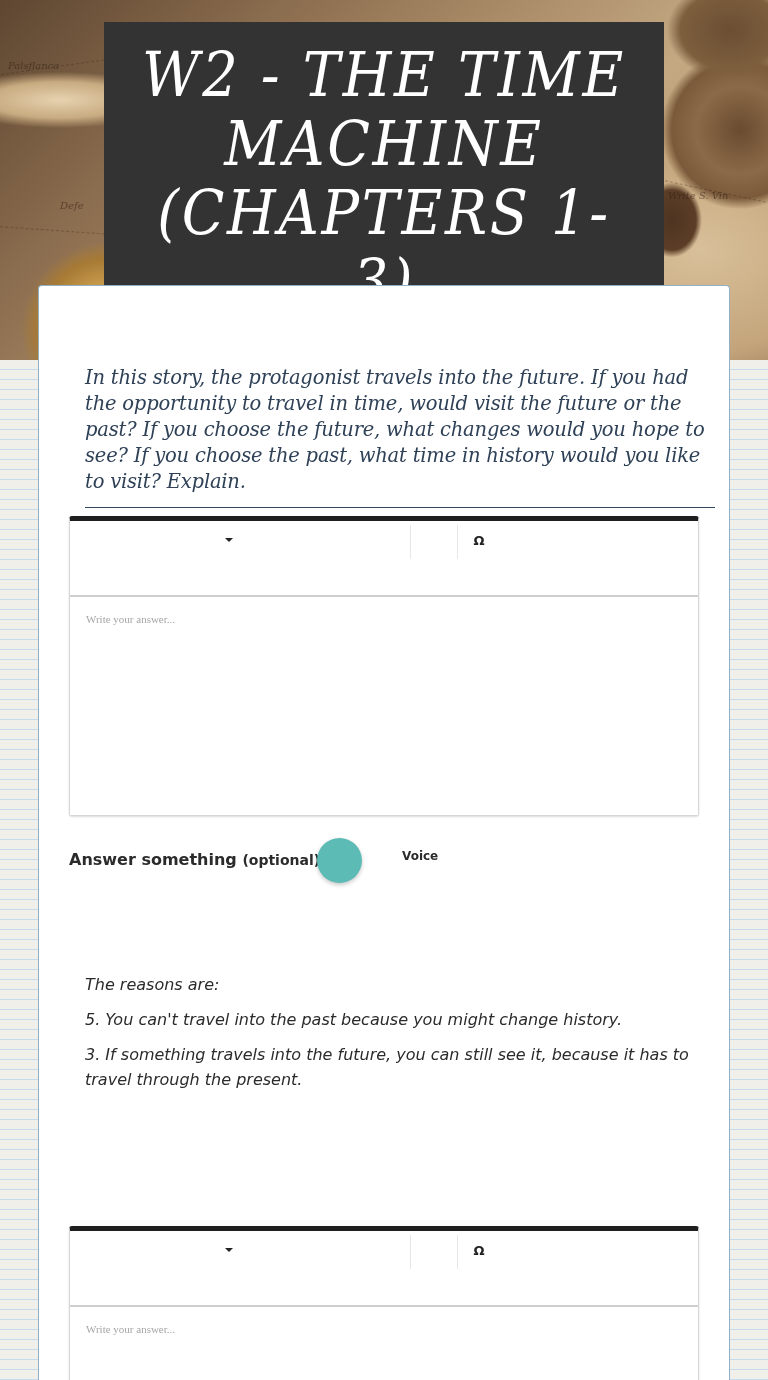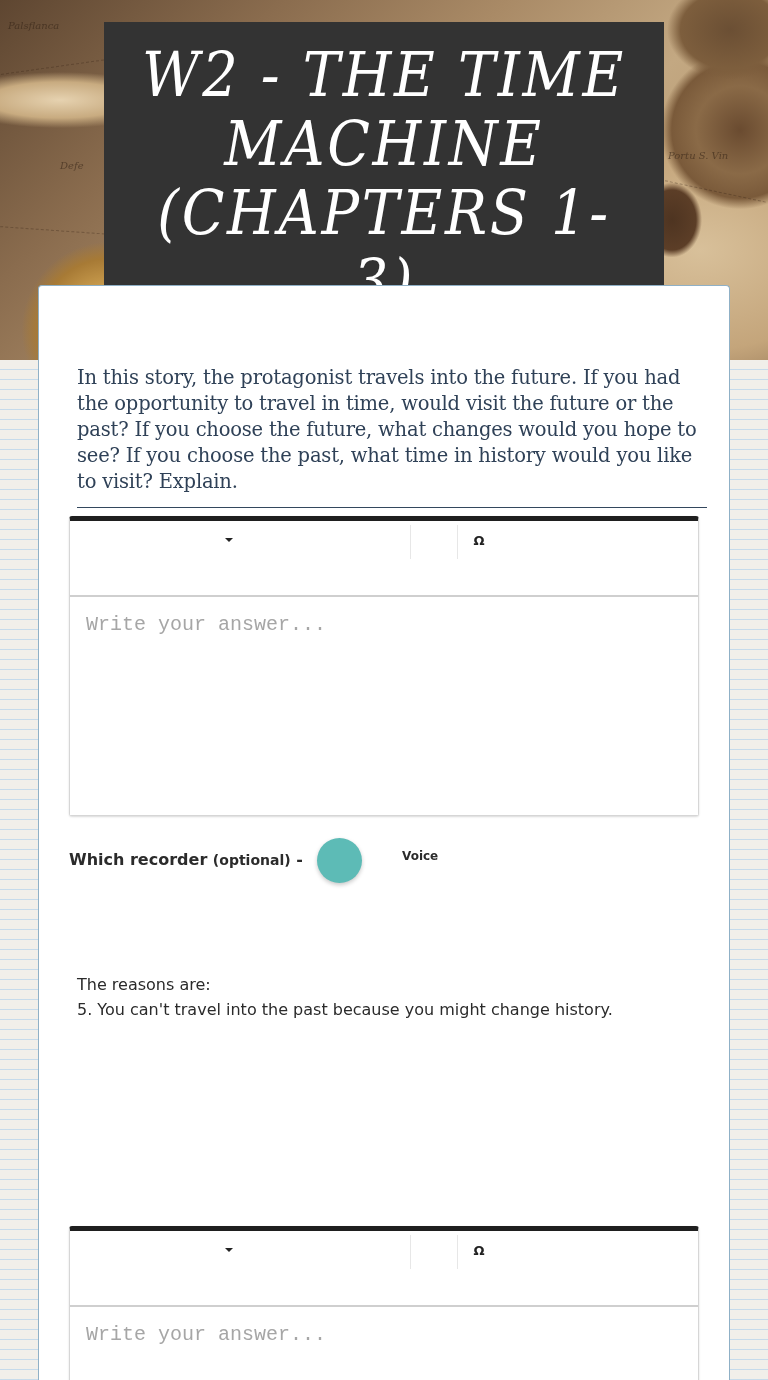--- a/index.html
+++ b/index.html
@@ -40,20 +40,21 @@
     .header-bg .map-line {
       position: absolute;
       border-top: 1px dashed rgba(60, 40, 25, 0.35);
     }
     .header-bg .map-text {
       position: absolute;
       font-family: "DejaVu Serif", serif;
       font-style: italic;
       font-size: 10px;
       color: rgba(50, 32, 20, 0.55);
+      margin-top: 40px;
     }
 
     
     .title-box {
       position: absolute;
       left: 104px; top: 22px;
       width: 560px; height: 268px;
       background: #333333;
       overflow: hidden;
       z-index: 2;
@@ -79,22 +80,23 @@
       width: 692px; height: 1120px;
       background: #ffffff;
       border: 1px solid #8fb0c6;
       border-bottom: none;
       border-radius: 4px 4px 0 0;
       z-index: 3;
     }
 
     .question {
       position: absolute;
-      left: 38px;
+      left: 46px;
       width: 630px;
+      font-style: italic;
     }
     .question-text {
       font-family: "DejaVu Serif", serif;
       font-size: 19.5px;
       line-height: 26px;
       color: #2f4157;
       padding-bottom: 12px;
       border-bottom: 1.5px solid #33475d;
       letter-spacing: -0.2px;
     }
@@ -160,22 +162,22 @@
       cursor: pointer;
     }
     .answer-area {
       display: block;
       width: 100%;
       height: 218px;
       border: none;
       outline: none;
       resize: none;
       padding: 16px 16px;
-      font-family: Liberation Mono, monospace;
-      font-size: 20px;
+      font-family: Liberation Serif, serif;
+      font-size: 11px;
       color: #333;
       background: #fff;
     }
     .answer-area::placeholder {
       color: #a6a6a6;
     }
 
     
     .recorder {
       position: absolute;
@@ -214,21 +216,21 @@
       margin-left: 26px;
     }
   </style>
 </head>
 <body>
 
 <div class="header-bg">
   <div class="map-line" style="left:0;top:60px;width:200px;transform:rotate(-8deg);"></div>
   <div class="map-line" style="left:560px;top:180px;width:208px;transform:rotate(12deg);"></div>
   <div class="map-line" style="left:0;top:230px;width:110px;transform:rotate(4deg);"></div>
-  <div class="map-text" style="left:668px;top:150px;">Portu S. Vin</div>
+  <div class="map-text" style="left:668px;top:150px;">Write S. Vin</div>
   <div class="map-text" style="left:8px;top:20px;">Palsflanca</div>
   <div class="map-text" style="left:60px;top:160px;">Defe</div>
 </div>
 
 <div class="title-box">
   <div class="title-text">
     <div>W2 - THE TIME</div>
     <div>MACHINE</div>
     <div>(CHAPTERS 1-3)</div>
 
@@ -253,32 +255,33 @@
         <div class="omega-btn">
           <span>Ω</span>
         </div>
       </div>
       <textarea class="answer-area" placeholder="Write your answer..." style=""></textarea>
     </div>
   </div>
 
   <div class="recorder" style="top:552px;">
     <div class="recorder-label">
-      <span>Which recorder</span>
+      <span>Answer something</span>
       <span class="optional">(optional)</span>
       <span>-</span>
     </div>
     <div class="voice-btn"></div>
     <div class="voice-label">Voice</div>
   </div>
 
   <div class="question" style="top:676px;">
     <div style="margin-top:10px;">
-      <p class="intro-text" style="">The reasons are:</p>
+      <p class="intro-text" style="margin-bottom:10px;">The reasons are:</p>
       <p class="reason-item" style="margin-bottom:10px;">5. You can't travel into the past because you might change history.</p>
+      <p class="reason-item">3. If something travels into the future, you can still see it, because it has to travel through the present.</p>
     </div>
   </div>
 
   <div style="position:absolute;left:30px;top:940px;">
     <div class="editor">
       <div class="toolbar">
         <div class="dropdown">
           <span class="caret"></span>
         </div>
         <div class="sep" style="left:340px;"></div>

